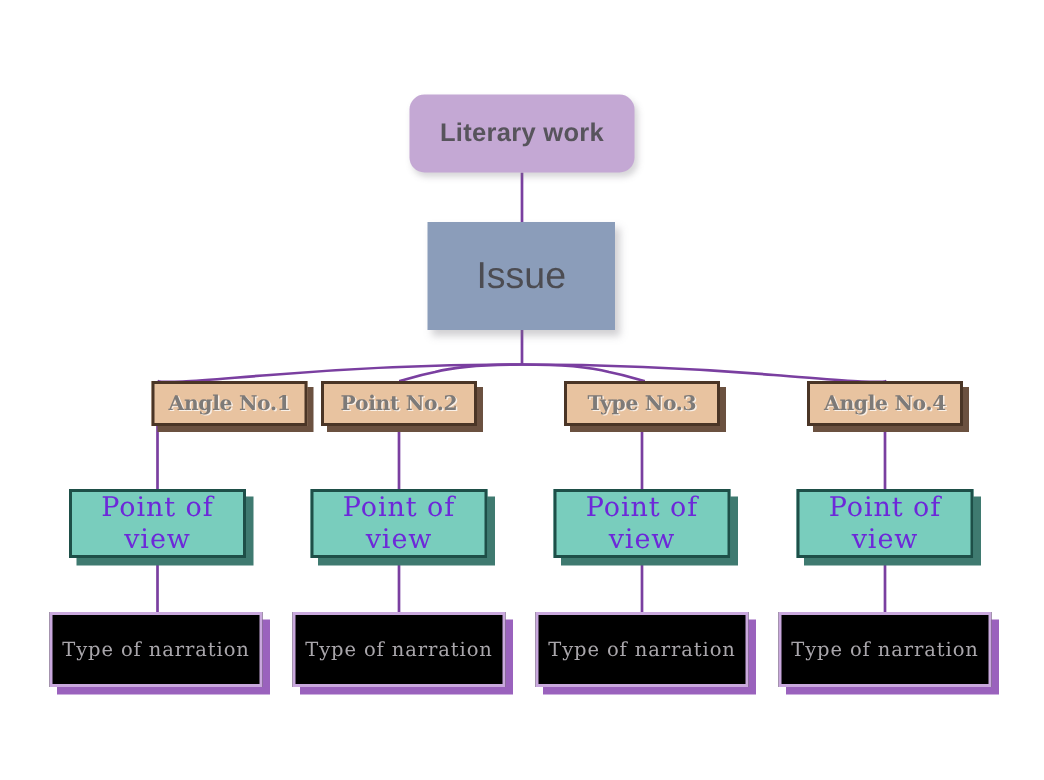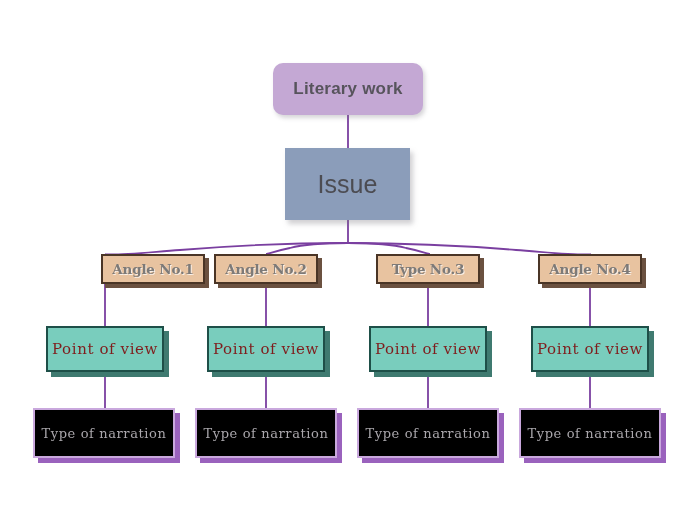--- a/index.html
+++ b/index.html
@@ -82,23 +82,23 @@
     text-shadow: 1px 1px 0 rgba(255,255,255,0.75);
   }
 
   
   .node-pov {
     top: 326px;
     width: 118px;
     height: 46px;
     background: #79cdbd;
     border: 2px solid #1e4f48;
-    color: #7f1d1d;
+    color: #6d28d9;
     font-family: "DejaVu Serif", "Liberation Serif", serif;
-    font-size: 15px;
+    font-size: 18px;
     font-weight: normal;
     letter-spacing: 0.6px;
     box-shadow: 5px 5px 0 0 #3f7a70;
   }
 
   
   .node-narration {
     top: 408px;
     width: 142px;
     height: 50px;
@@ -155,21 +155,21 @@
       <path d="M428,372 L428,408"></path>
       <path d="M590,372 L590,408"></path>
     </g>
   </svg>
 
   <div class="node node-root">Literary work</div>
 
   <div class="node node-issue">Issue</div>
 
   <div class="node node-angle col1">Angle No.1</div>
-  <div class="node node-angle col2">Angle No.2</div>
+  <div class="node node-angle col2">Point No.2</div>
   <div class="node node-angle col3">Type No.3</div>
   <div class="node node-angle col4">Angle No.4</div>
 
   <div class="node node-pov col1">Point  of  view</div>
   <div class="node node-pov col2">Point  of  view</div>
   <div class="node node-pov col3">Point  of  view</div>
   <div class="node node-pov col4">Point  of  view</div>
 
   <div class="node node-narration col1">Type  of  narration</div>
   <div class="node node-narration col2">Type  of  narration</div>

